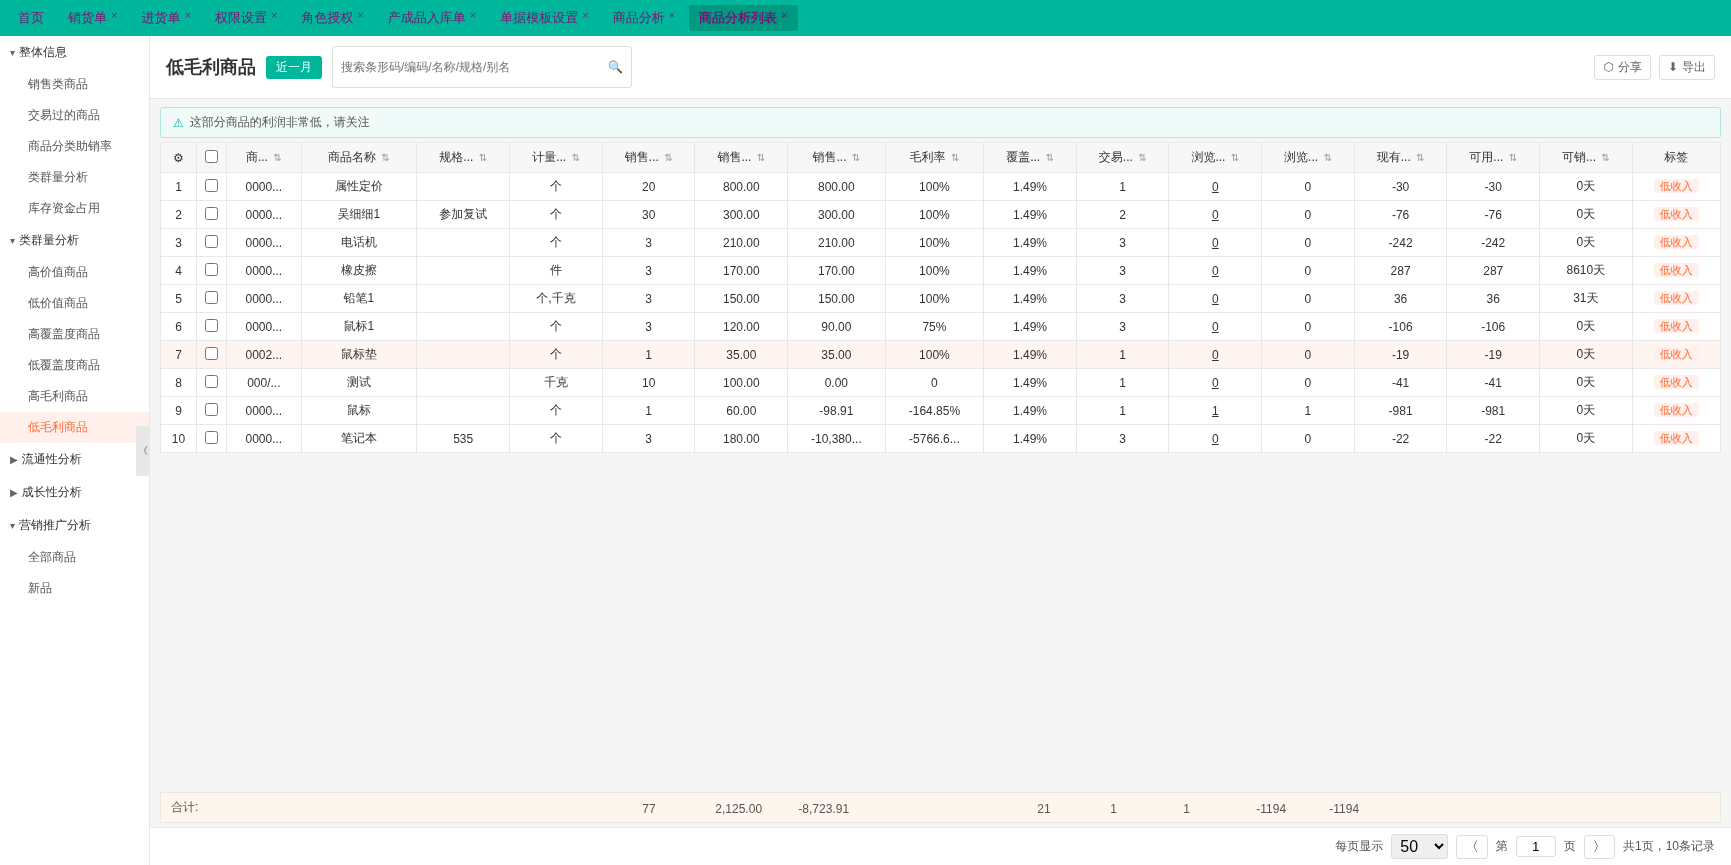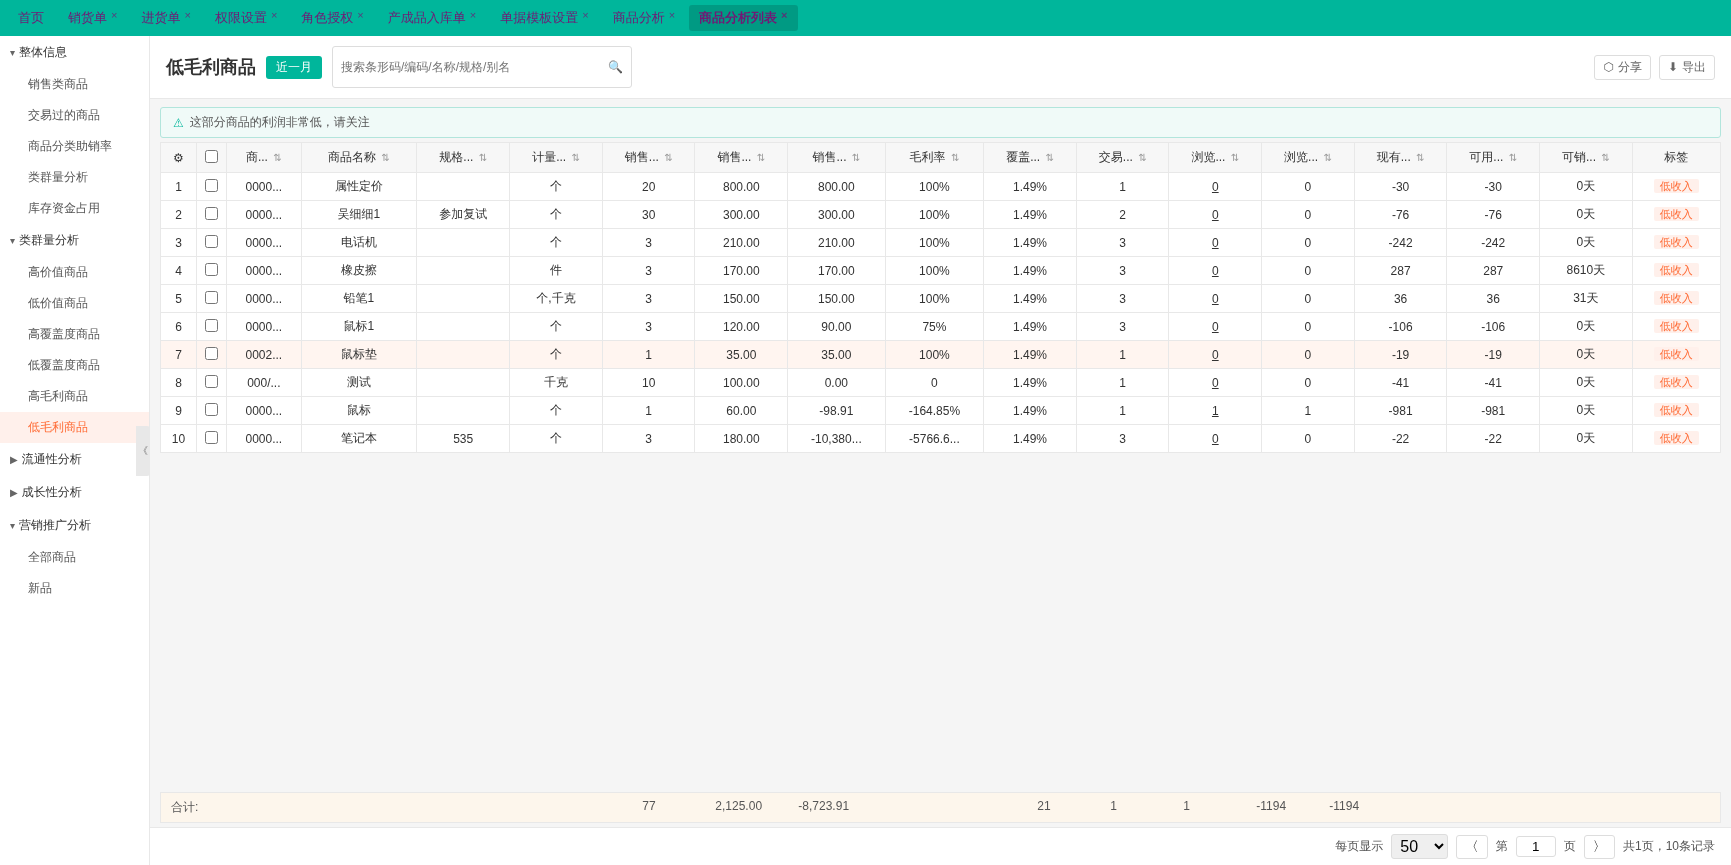--- a/index.html
+++ b/index.html
@@ -187,21 +187,21 @@
     }
     .days-zero { color: #ff4d4f; }
     .days-normal { color: #333; }
 
     
     .table-footer {
       background: #fdf6ec;
       border: 1px solid #e8e8e8;
       padding: 6px 10px;
       display: flex;
-      align-items: flex-start;
+      align-items: flex-end;
       font-size: 12px;
       color: #555;
       margin: 0 10px 4px;
     }
     .footer-label { font-weight: 500; margin-right: 20px; }
     .footer-values { display: flex; gap: 13px; flex: 1; }
 
     
     .pagination {
       display: flex;

